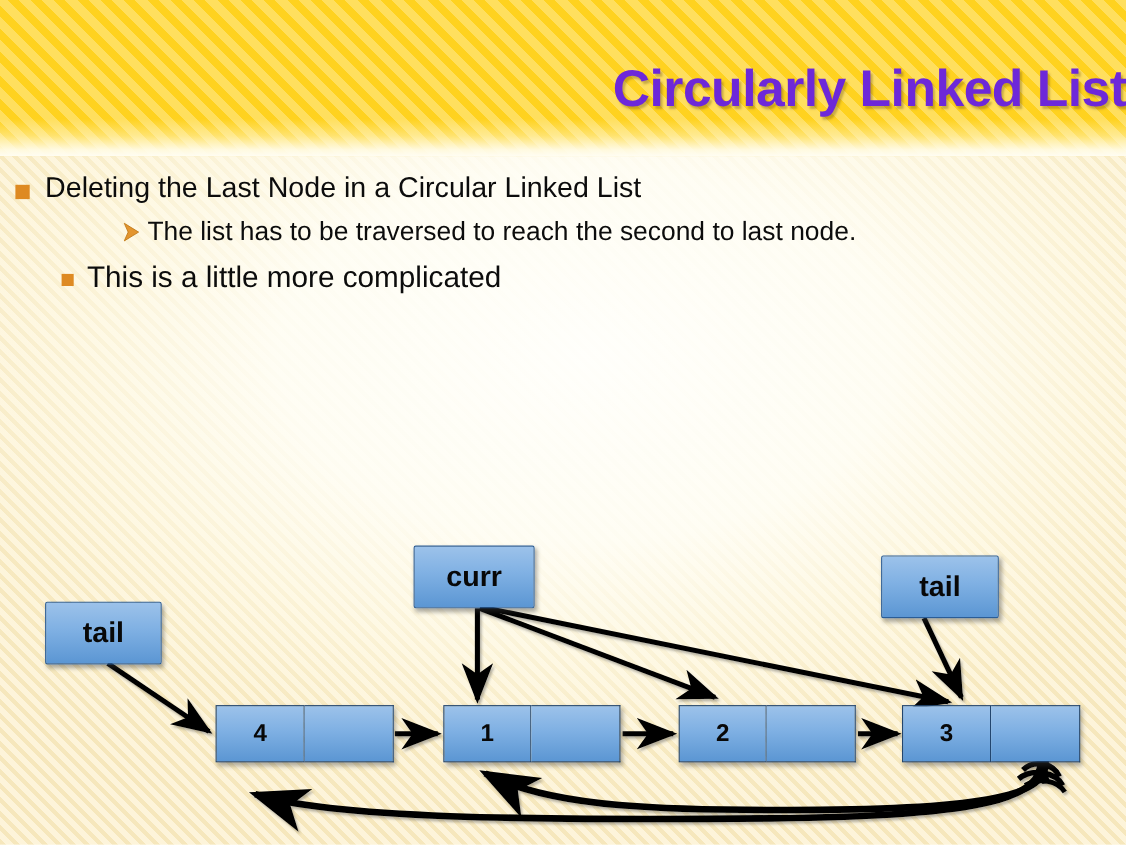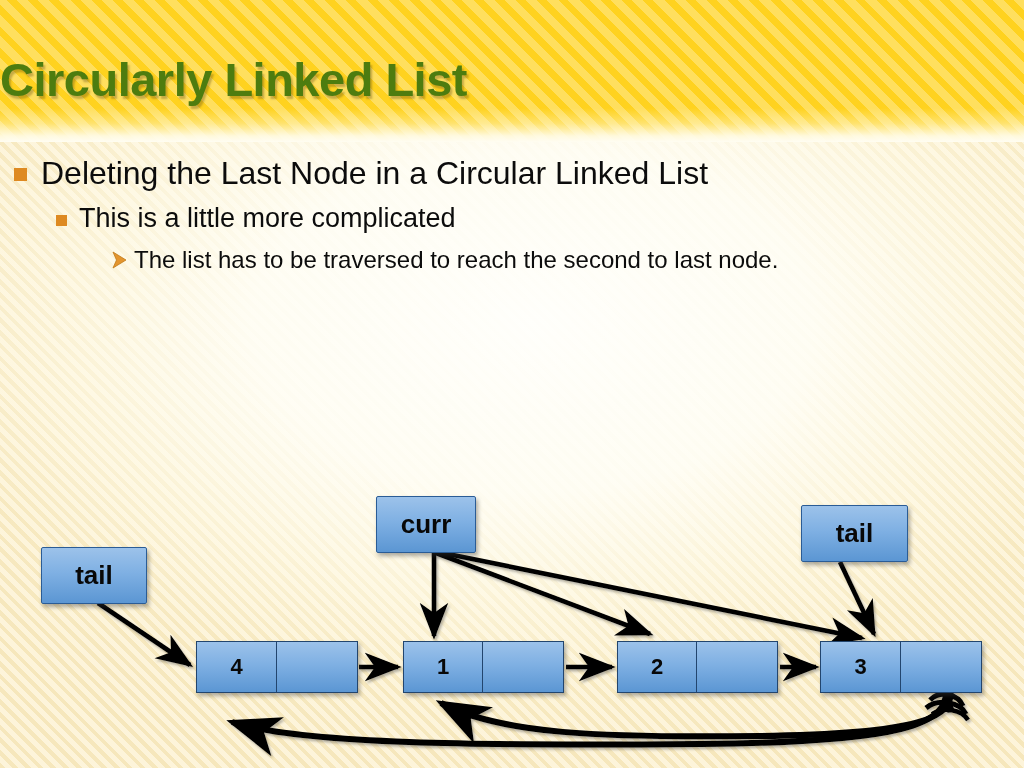--- a/index.html
+++ b/index.html
@@ -77,25 +77,25 @@
     background: linear-gradient(to bottom,
         rgba(255,245,190,0) 0%,
         rgba(255,247,205,0.45) 45%,
         rgba(255,252,235,0.92) 82%,
         rgba(255,253,242,1) 100%);
   }
   .header-title {
     position: absolute;
     left: 0; right: 0;
     top: 52px;
-    text-align: left;
+    text-align: right;
     font-family: "Liberation Sans", sans-serif;
     font-size: 47px;
     font-weight: bold;
-    color: #4d7c0f;
+    color: #6d28d9;
     letter-spacing: -0.5px;
     text-shadow: 2px 3px 2px rgba(90,70,20,0.34);
   }
 
   
   .content {
     position: absolute;
     left: 0; top: 142px;
     width: 1024px;
   }
@@ -104,21 +104,21 @@
     display: flex;
     align-items: flex-start;
     color: #0C0C0C;
     font-family: "Liberation Sans", sans-serif;
   }
 
   
   .lvl1 {
     margin-left: 14px;
     margin-top: 14px;
-    font-size: 32px;
+    font-size: 26px;
     line-height: 1.08;
   }
   .lvl1 .mk {
     width: 13px; height: 13px;
     background: #DE8A22;
     margin-right: 14px;
     margin-top: 12px;
     flex: 0 0 auto;
   }
 
@@ -211,32 +211,32 @@
   </div>
   <div class="header-title">Circularly Linked List</div>
 
   <div class="content">
 
     <div class="bullet lvl1">
       <span class="mk"></span>
       <span class="txt">Deleting the Last Node in a Circular Linked List</span>
     </div>
 
-    <div class="bullet lvl2">
-      <span class="mk"></span>
-      <span class="txt">This is a little more complicated</span>
-    </div>
-
     <div class="bullet lvl3">
       <span class="mk">
         <svg width="20" height="22" viewBox="0 0 20 22">
           <path d="M3 3 L16 11 L3 19 L6.5 11 Z" fill="#E3952E" stroke="#C07A18" stroke-width="0.8"></path>
         </svg>
       </span>
       <span class="txt">The list has to be traversed to reach the second to last node.</span>
+    </div>
+
+    <div class="bullet lvl2">
+      <span class="mk"></span>
+      <span class="txt">This is a little more complicated</span>
     </div>
 
 
   </div>
 
   <div class="diagram">
     <svg width="1024" height="768" viewBox="0 0 1024 768" xmlns="http://www.w3.org/2000/svg">
       <defs>
         <marker id="ah" markerWidth="9" markerHeight="9" refX="7.2" refY="3.4" orient="auto" markerUnits="strokeWidth">
           <path d="M0,0.3 L8,3.4 L0,6.5 L2.2,3.4 Z" fill="#000"></path>
@@ -276,21 +276,21 @@
         <path d="M 926 708 C 938 698, 960 702, 966 714" stroke-width="5"></path>
         <path d="M 932 714 C 944 706, 962 710, 968 720" stroke-width="4.5"></path>
       </g>
     </svg>
   </div>
 
   <div class="ptr-box" style="left:41px; top:547px; width:106px; height:57px;">
     <span>tail</span>
   </div>
 
-  <div class="ptr-box" style="left:376px; top:496px; width:100px; height:57px;">
+  <div class="ptr-box" style="left:376px; top:496px; width:110px; height:57px;">
     <span>curr</span>
   </div>
 
   <div class="ptr-box" style="left:801px; top:505px; width:107px; height:57px;">
     <span>tail</span>
   </div>
 
   <div class="node" style="left:196px; top:641px; width:162px; height:52px;">
     <div class="cell data" style="width:81px;">
       <span>4</span>

